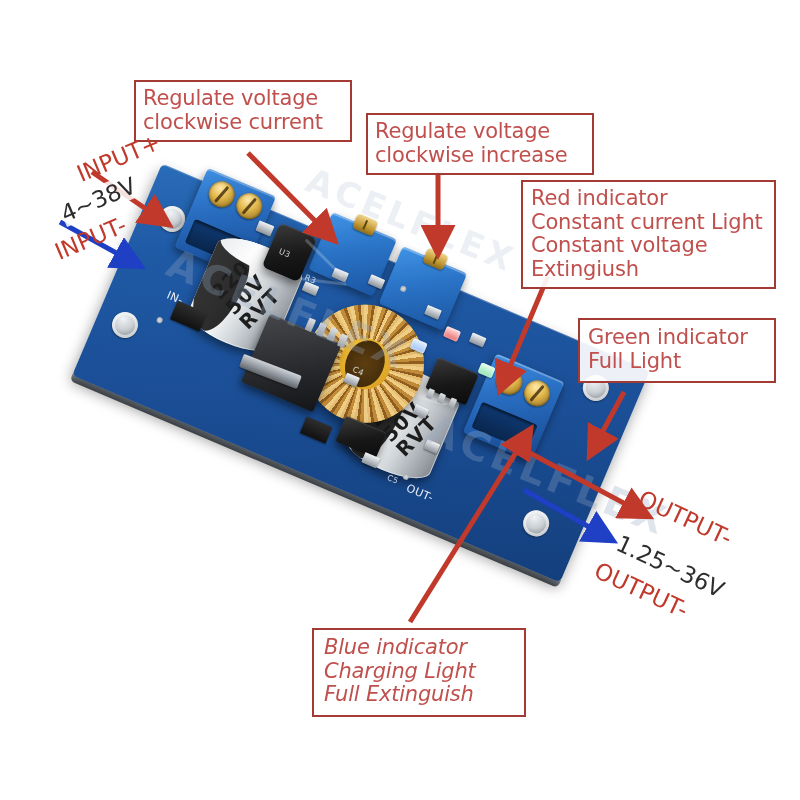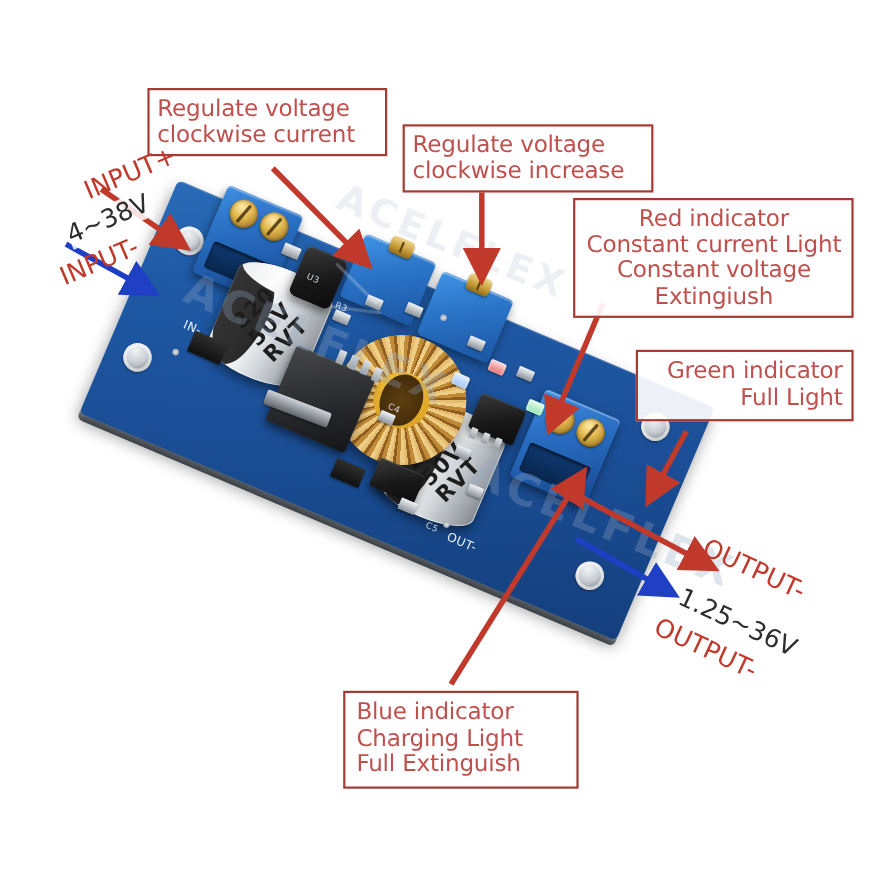--- a/index.html
+++ b/index.html
@@ -17,23 +17,23 @@
     background:rgba(255,255,255,0.92);
     color:#c0504d;
     font-family:"DejaVu Sans", sans-serif;
     line-height:1.12;
     letter-spacing:-0.2px;
     white-space:pre-line;
     z-index:40;
   }
   .callout.c-voltage{left:134px;top:80px;width:200px;padding:5px 7px 6px 7px;font-size:21px;}
   .callout.c-current{left:366px;top:113px;width:210px;padding:5px 7px 6px 7px;font-size:21px;}
-  .callout.c-red{left:521px;top:180px;width:236px;padding:5px 7px 6px 8px;font-size:21px;text-align:center;}
-  .callout.c-green{left:578px;top:318px;width:178px;padding:6px 8px 8px 8px;font-size:21px;text-align:right;}
-  .callout.c-blue{left:312px;top:628px;width:192px;padding:6px 8px 8px 10px;font-size:21px;}
+  .callout.c-red{left:521px;top:180px;width:236px;padding:5px 7px 6px 8px;font-size:21px;}
+  .callout.c-green{left:578px;top:318px;width:178px;padding:6px 8px 8px 8px;font-size:21px;text-align:left;}
+  .callout.c-blue{left:312px;top:628px;width:192px;padding:6px 8px 8px 10px;font-size:21px;font-style:italic;}
 
   
   .pinlabel{
     position:absolute;z-index:45;
     font-family:"DejaVu Sans", sans-serif;
     font-size:23px;
     white-space:nowrap;
   }
   .lbl-inplus{left:78px;top:162px;transform:rotate(-23deg);transform-origin:0 50%;color:#c0392b;}
   .lbl-438v  {left:62px;top:202px;transform:rotate(-23deg);transform-origin:0 50%;color:#2d2d2d;background:rgba(255,255,255,.85);}

